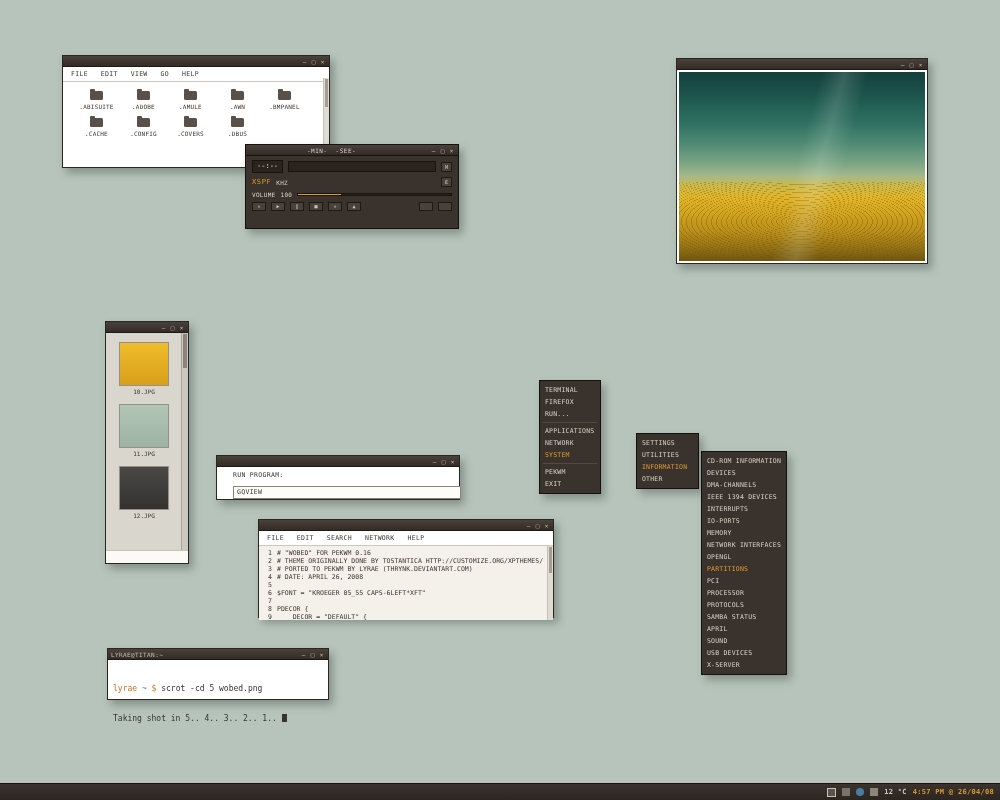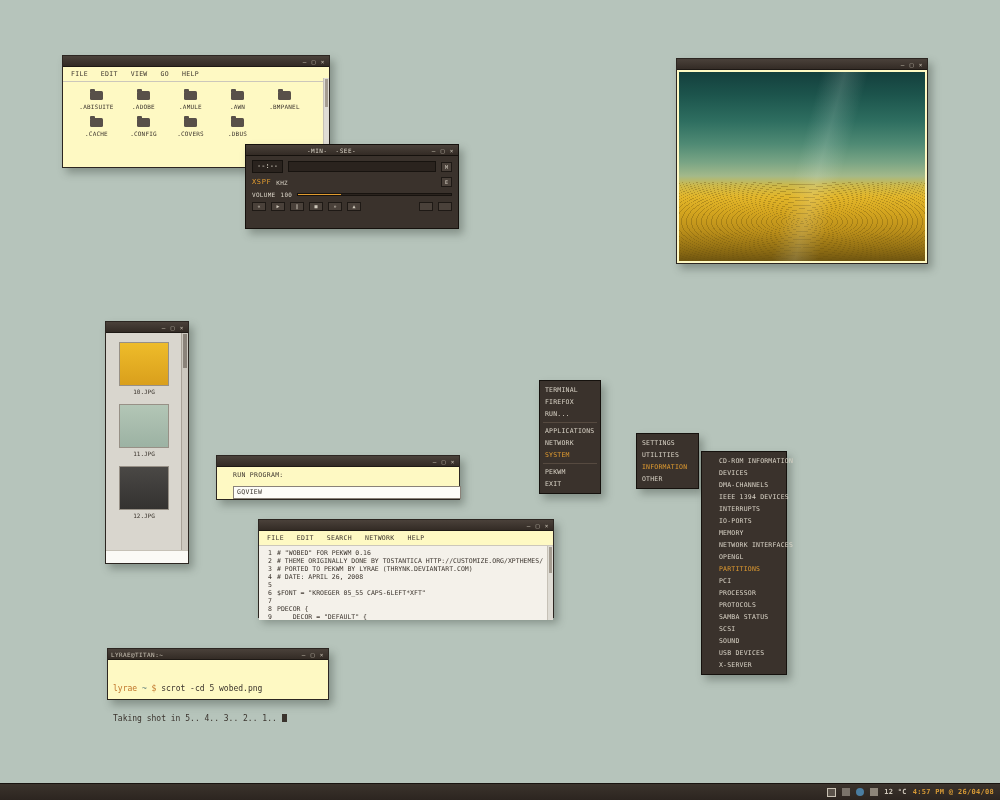--- a/index.html
+++ b/index.html
@@ -5,21 +5,21 @@
   * { box-sizing: border-box; }
   html,body { margin:0; padding:0; }
   body {
     width:1000px; height:800px; position:relative; overflow:hidden;
     background:#b6c4bb;
     font-family:"DejaVu Sans Mono", monospace;
   }
 
   
   .win {
-    position:absolute; background:#fef9c3;
+    position:absolute; background:#ffffff;
     border:1px solid #2c2621;
     box-shadow:4px 5px 8px rgba(60,70,62,.40);
   }
   .tb {
     height:11px; background:linear-gradient(#4a413a,#332b25);
     display:flex; align-items:center; padding:0 3px;
     border-bottom:1px solid #1e1915;
   }
   .tb-title { color:#c9c2b4; font-size:6px; letter-spacing:.4px; }
   .wbtns { margin-left:auto; display:flex; gap:2px; align-items:center; }
@@ -105,21 +105,21 @@
   .ed-sb { position:absolute; right:0; top:0; bottom:0; width:6px; background:#dfdcd4; border-left:1px solid #c6c1b6; }
   .ed-sb-thumb { margin:1px; height:26px; background:#a59d91; }
 
   
   .ctxmenu {
     position:absolute; background:#3a322c; border:1px solid #15110d;
     box-shadow:4px 5px 8px rgba(60,70,62,.40); padding:3px 0; z-index:8;
   }
   #menu1 { left:539px; top:380px; width:62px; }
   #menu2 { left:636px; top:433px; width:63px; }
-  #menu3 { left:701px; top:451px; width:86px;padding-left:12px; }
+  #menu3 { left:701px; top:451px; width:86px; }
   .mi { font-size:6.5px; color:#d9d3c6; padding:2px 5px; letter-spacing:.2px; white-space:nowrap; }
   .mi.hl { color:#e09b30; }
   .msep { height:1px; background:#564a40; margin:2px 3px; }
 
   
   #terminal { left:107px; top:648px; width:222px; height:52px; }
   .term-body { padding:4px 5px; font-size:8px; line-height:10px; color:#3a332d; white-space:pre; }
   .t-user { color:#bf7328; }
   .t-path { color:#5e7d7c; }
   .t-sym  { color:#bf7328; }
@@ -390,21 +390,21 @@
   <div class="mi">INTERRUPTS</div>
   <div class="mi">IO-PORTS</div>
   <div class="mi">MEMORY</div>
   <div class="mi">NETWORK INTERFACES</div>
   <div class="mi">OPENGL</div>
   <div class="mi hl">PARTITIONS</div>
   <div class="mi">PCI</div>
   <div class="mi">PROCESSOR</div>
   <div class="mi">PROTOCOLS</div>
   <div class="mi">SAMBA STATUS</div>
-  <div class="mi">SCSI</div>
+  <div class="mi">APRIL</div>
   <div class="mi">SOUND</div>
   <div class="mi">USB DEVICES</div>
   <div class="mi">X-SERVER</div>
 </div>
 
 <div class="win" id="terminal">
   <div class="tb">
     <span class="tb-title">LYRAE@TITAN:~</span>
     <div class="wbtns">
       <span class="wb">–</span>

